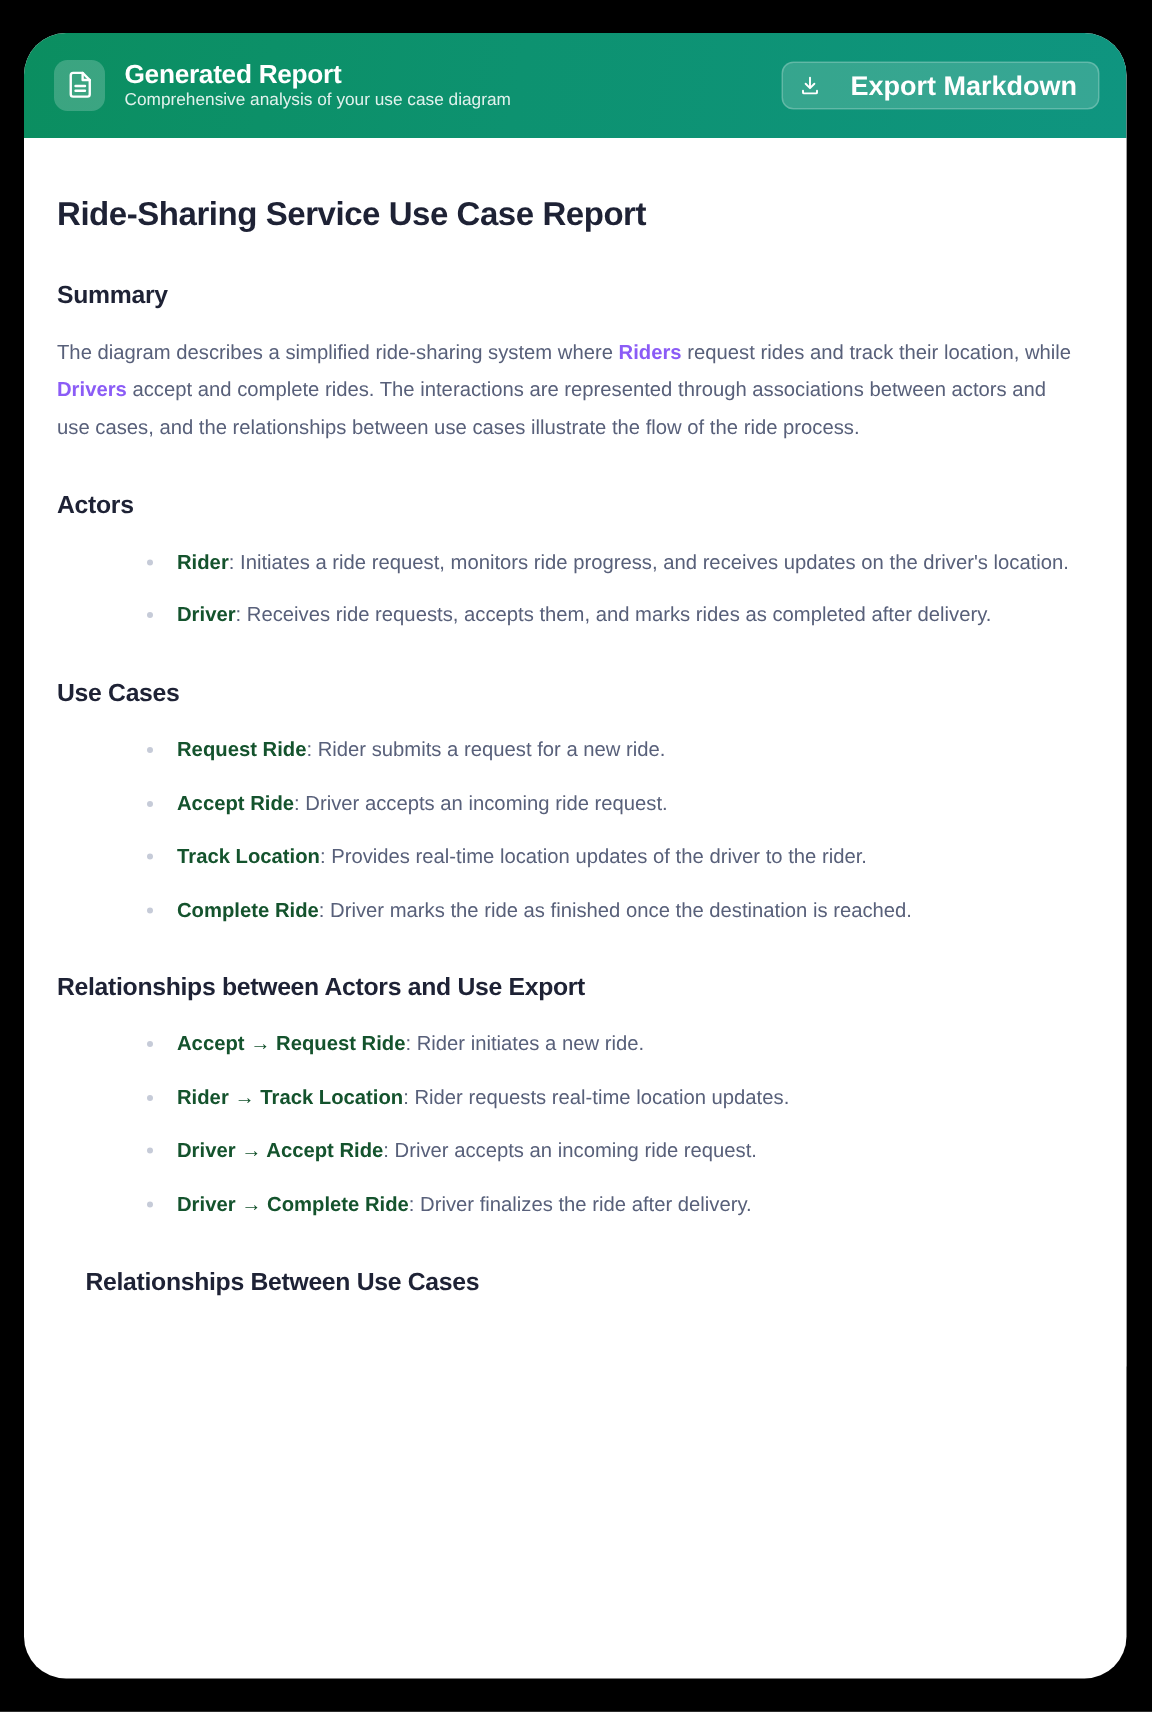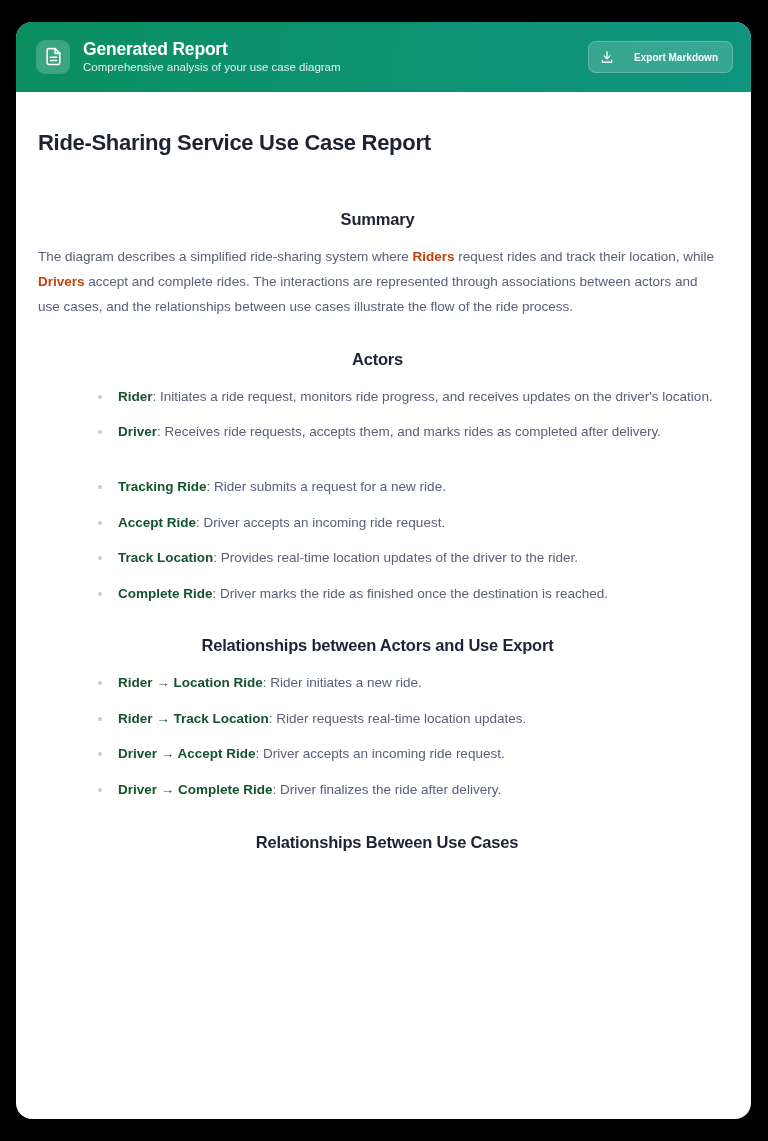--- a/index.html
+++ b/index.html
@@ -20,21 +20,21 @@
   }
 
   
   .card {
     position: absolute;
     left: 16px;
     top: 22px;
     width: 735px;
     height: 1097px;
     background: #ffffff;
-    border-radius: 16px;
+    border-radius: 28px;
     overflow: hidden;
     box-shadow: 0 10px 40px rgba(0,0,0,0.45);
   }
 
   
   .card-header {
     height: 70px;
     background: linear-gradient(100deg, #0b8e60 0%, #0d9270 45%, #0f9580 100%);
     display: flex;
     align-items: center;
@@ -82,66 +82,65 @@
   .export-btn {
     display: flex;
     align-items: center;
     gap: 20px;
     height: 32px;
     padding: 0 14px 0 11px;
     border-radius: 8px;
     background: rgba(255,255,255,0.17);
     border: 1px solid rgba(255,255,255,0.22);
     color: #ffffff;
-    font-size: 10px;
+    font-size: 18px;
     font-weight: bold;
     cursor: pointer;
     white-space: nowrap;
     flex-shrink: 0;
   }
 
   .export-btn svg { display: block; flex-shrink: 0; }
 
   
   .card-body {
     padding: 38px 34px 30px 20px;
     background: #ffffff;
   }
 
   .report-title {
     font-size: 22px;
     font-weight: bold;
     color: #1e2235;
     letter-spacing: -0.3px;
-    margin: 0 0 54px 0;
+    margin: 0 0 32px 0;
     padding-left: 2px;
   }
 
   .section { margin-bottom: 6px; }
 
   .section-heading {
     font-size: 16.5px;
     font-weight: bold;
     color: #1e2235;
     letter-spacing: -0.2px;
     margin: 0 0 16px 2px;
-    text-align: center;
   }
 
   .section + .section { margin-top: 30px; }
 
   .para {
     font-size: 13.5px;
     line-height: 1.85;
     color: #58607a;
     margin: 0 0 0 2px;
     max-width: 700px;
   }
 
-  .para b { color: #c2410c; font-weight: bold; }
+  .para b { color: #8b5cf6; font-weight: bold; }
 
   .bullets { list-style: none; margin: 0 0 0 62px; padding: 0; }
 
   .bullets li {
     position: relative;
     font-size: 13.5px;
     line-height: 1.82;
     color: #58607a;
     margin-bottom: 11px;
     padding-left: 20px;
@@ -212,32 +211,33 @@
 
       <div class="section sec-actors">
         <h2 class="section-heading">Actors</h2>
         <ul class="bullets">
             <li><b>Rider</b><span>: Initiates a ride request, monitors ride progress, and receives updates on the driver's location.</span></li>
             <li><b>Driver</b><span>: Receives ride requests, accepts them, and marks rides as completed after delivery.</span></li>
           </ul>
       </div>
 
       <div class="section sec-usecases">
-        <ul class="bullets">
-            <li><b>Tracking Ride</b><span>: Rider submits a request for a new ride.</span></li>
+        <h2 class="section-heading">Use Cases</h2>
+        <ul class="bullets">
+            <li><b>Request Ride</b><span>: Rider submits a request for a new ride.</span></li>
             <li><b>Accept Ride</b><span>: Driver accepts an incoming ride request.</span></li>
             <li><b>Track Location</b><span>: Provides real-time location updates of the driver to the rider.</span></li>
             <li><b>Complete Ride</b><span>: Driver marks the ride as finished once the destination is reached.</span></li>
           </ul>
       </div>
 
       <div class="section sec-rel-actors">
         <h2 class="section-heading">Relationships between Actors and Use Export</h2>
         <ul class="bullets">
-            <li><b>Rider → Location Ride</b><span>: Rider initiates a new ride.</span></li>
+            <li><b>Accept → Request Ride</b><span>: Rider initiates a new ride.</span></li>
             <li><b>Rider → Track Location</b><span>: Rider requests real-time location updates.</span></li>
             <li><b>Driver → Accept Ride</b><span>: Driver accepts an incoming ride request.</span></li>
             <li><b>Driver → Complete Ride</b><span>: Driver finalizes the ride after delivery.</span></li>
           </ul>
       </div>
 
       <div class="section sec-rel-usecases">
         <h2 class="section-heading">Relationships Between Use Cases</h2>
         <ul class="bullets">
           </ul>

